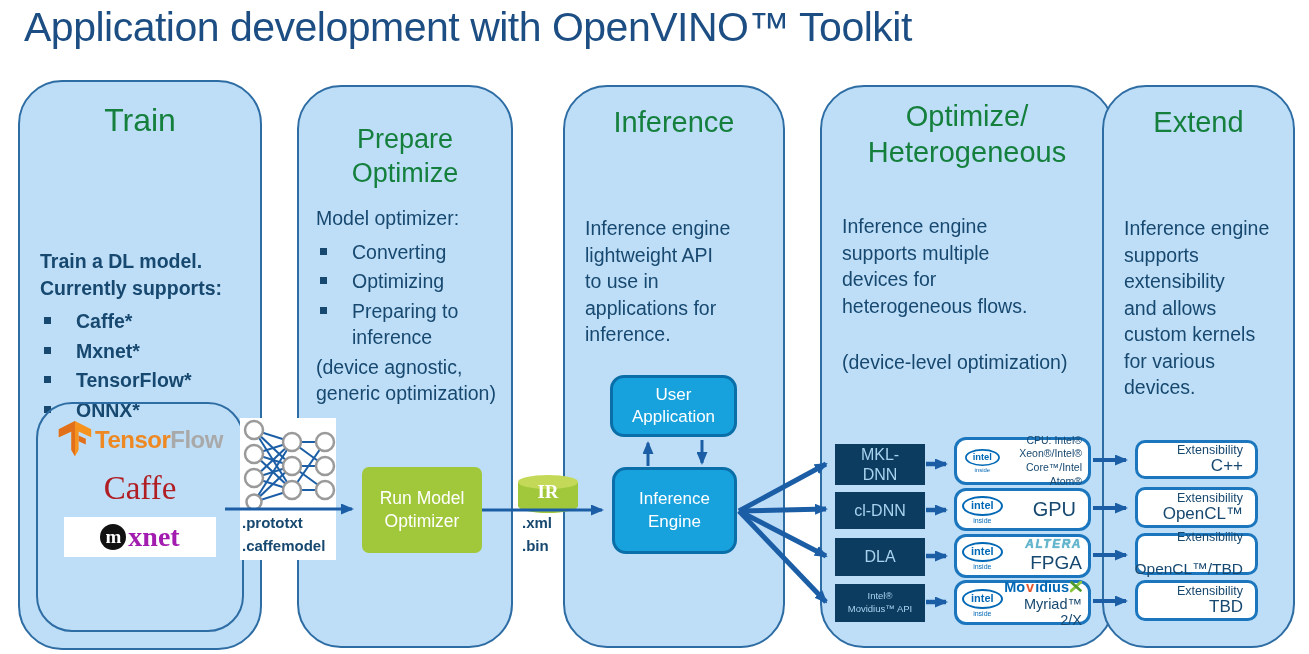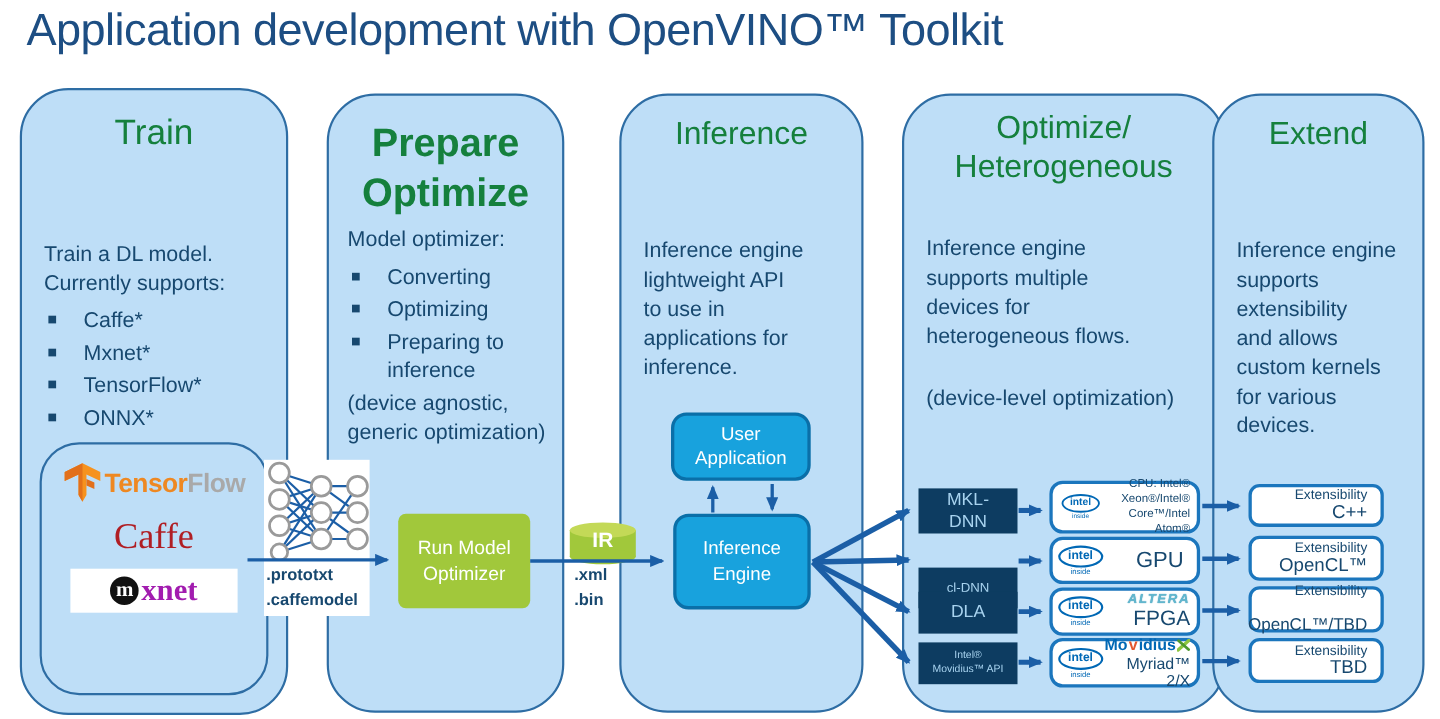--- a/index.html
+++ b/index.html
@@ -14,28 +14,28 @@
        border:2px solid #2E6DA4;border-radius:44px;box-sizing:border-box;z-index:1;}
   .col-train{left:18px;top:80px;height:570px;width:244px;}
   .col-prepare{left:297px;width:216px;}
   .col-inference{left:563px;width:222px;}
   .col-optimize{left:820px;width:294px;}
   .col-extend{left:1102px;width:193px;}
 
   .col-heading{position:absolute;left:0;right:0;text-align:center;color:#15803d;
                white-space:pre-line;line-height:1.25;}
   .col-train .col-heading{top:18px;font-size:32px;}
-  .col-prepare .col-heading{top:20px;font-size:36px;font-weight:bold;}
+  .col-prepare .col-heading{top:36px;font-size:27px;}
   .col-inference .col-heading{top:17px;font-size:29px;}
   .col-optimize .col-heading{top:11px;font-size:29px;}
   .col-extend .col-heading{top:17px;font-size:29px;}
 
   .col-text{position:absolute;left:20px;right:12px;color:#17486F;font-size:19.5px;
             line-height:1.36;}
-  .col-train .col-text{top:136px;}
+  .col-train .col-text{top:166px;font-weight:bold;}
   .col-prepare .col-text{top:118px;left:17px;}
   .col-inference .col-text{top:128px;}
   .col-optimize .col-text{top:126px;}
   .col-extend .col-text{top:128px;}
 
   ul.bullets{list-style:none;margin:7px 0 0 0;padding:0;}
   ul.bullets li{position:relative;padding-left:36px;margin:3px 0;}
   ul.bullets li::before{content:"";position:absolute;left:4px;top:9px;width:7px;height:7px;
                         background:#17486F;}
   .col-footer{margin-top:2px;}
@@ -62,39 +62,39 @@
           z-index:2;}
   .nn-files{position:absolute;left:2px;top:94px;font-weight:bold;font-size:15px;
             color:#17486F;line-height:1.5;}
 
   
   .mo-box{position:absolute;left:362px;top:467px;width:120px;height:86px;background:#A1C83B;
           border-radius:7px;display:flex;align-items:center;justify-content:center;
           color:#ffffff;font-size:17.5px;text-align:center;line-height:1.3;z-index:2;}
 
   
-  .ir-wrap{position:absolute;left:516px;top:474px;width:64px;height:40px;z-index:2;}
+  .ir-wrap{position:absolute;left:516px;top:474px;width:64px;height:40px;z-index:2;font-family:Liberation Serif, serif;}
   .ir-label{position:absolute;left:0;top:7px;width:100%;text-align:center;color:#ffffff;
             font-size:19px;font-weight:bold;}
   .ir-files{position:absolute;left:522px;top:512px;font-weight:bold;font-size:15px;
             color:#17486F;line-height:1.5;z-index:2;}
 
   
   .blue-box{position:absolute;background:#18A2DD;border:3px solid #0A6FA8;border-radius:14px;
             box-sizing:border-box;display:flex;align-items:center;justify-content:center;
             color:#ffffff;font-size:17px;text-align:center;line-height:1.3;z-index:2;}
   .ua-box{left:610px;top:375px;width:127px;height:62px;}
   .ie-box{left:612px;top:467px;width:125px;height:87px;}
 
   
   .api-box{position:absolute;left:835px;width:90px;background:#0D3C61;color:#A8D3EF;
            display:flex;align-items:center;justify-content:center;text-align:center;
            line-height:1.2;z-index:2;}
   .api-mkl{top:444px;height:41px;font-size:16px;}
-  .api-cl{top:492px;height:37px;font-size:12px;margin-top:24px;}
+  .api-cl{top:492px;height:37px;font-size:16px;}
   .api-dla{top:538px;height:38px;font-size:16px;text-align:center;}
   .api-mov{top:584px;height:38px;font-size:9.5px;line-height:1.35;}
 
   
   .dev-box{position:absolute;left:954px;width:137px;background:#ffffff;
            border:3px solid #1B76BD;border-radius:12px;box-sizing:border-box;
            display:flex;align-items:center;z-index:2;padding:0 6px 0 5px;}
   .dev-cpu{top:437px;height:48px;}
   .dev-gpu{top:488px;height:43px;}
   .dev-fpga{top:534px;height:44px;}

